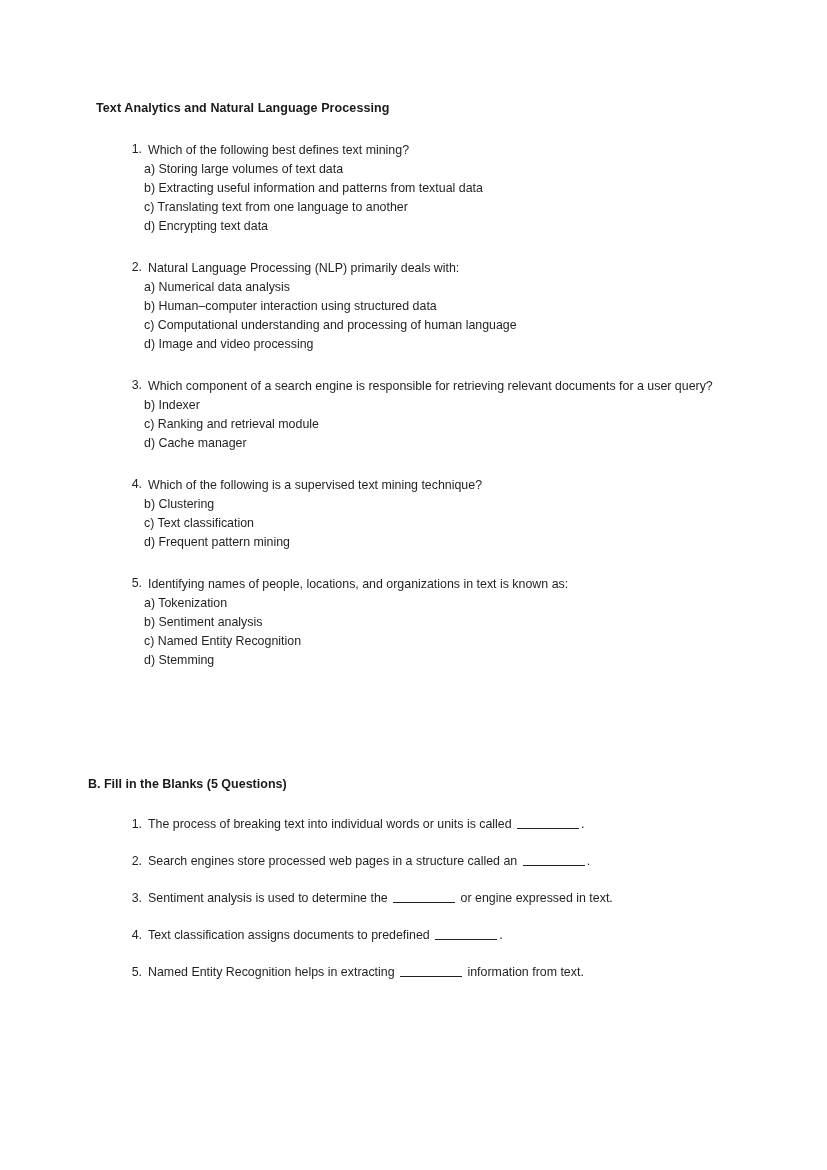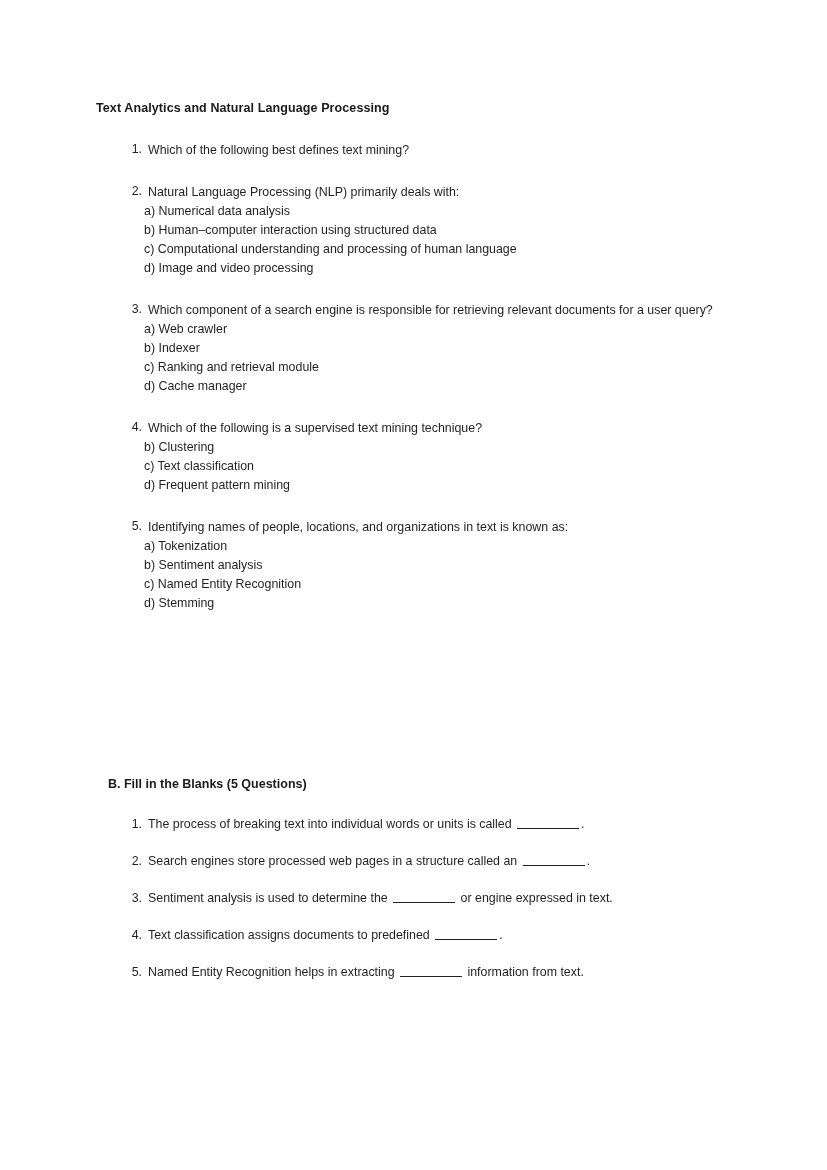--- a/index.html
+++ b/index.html
@@ -65,21 +65,21 @@
   }
   .opt {
     padding-left: 48px;
     font-size: 12.4px;
     line-height: 19px;
   }
 
   
   .section-b-title {
     position: absolute;
-    left: 108px;
+    left: 88px;
     top: 777px;
     font-size: 12.5px;
     font-weight: bold;
     color: #1a1a1a;
     white-space: nowrap;
   }
   .fib-list {
     position: absolute;
     left: 96px;
     top: 815px;
@@ -117,20 +117,26 @@
 
   <div class="doc-title">Text Analytics and Natural Language Processing</div>
 
   <div class="mcq-list">
 
     <div class="mcq-item">
       <div class="q-row">
         <span class="q-num">1.</span>
         <span class="q-text">Which of the following best defines text mining?</span>
       </div>
+      <ul class="opt-list">
+        <li class="opt">a) Storing large volumes of text data</li>
+        <li class="opt">b) Extracting useful information and patterns from textual data</li>
+        <li class="opt">c) Translating text from one language to another</li>
+        <li class="opt">d) Encrypting text data</li>
+      </ul>
     </div>
 
     <div class="mcq-item">
       <div class="q-row">
         <span class="q-num">2.</span>
         <span class="q-text">Natural Language Processing (NLP) primarily deals with:</span>
       </div>
       <ul class="opt-list">
         <li class="opt">a) Numerical data analysis</li>
         <li class="opt">b) Human–computer interaction using structured data</li>
@@ -138,21 +144,20 @@
         <li class="opt">d) Image and video processing</li>
       </ul>
     </div>
 
     <div class="mcq-item">
       <div class="q-row">
         <span class="q-num">3.</span>
         <span class="q-text">Which component of a search engine is responsible for retrieving relevant documents for a user query?</span>
       </div>
       <ul class="opt-list">
-        <li class="opt">a) Web crawler</li>
         <li class="opt">b) Indexer</li>
         <li class="opt">c) Ranking and retrieval module</li>
         <li class="opt">d) Cache manager</li>
       </ul>
     </div>
 
     <div class="mcq-item">
       <div class="q-row">
         <span class="q-num">4.</span>
         <span class="q-text">Which of the following is a supervised text mining technique?</span>

